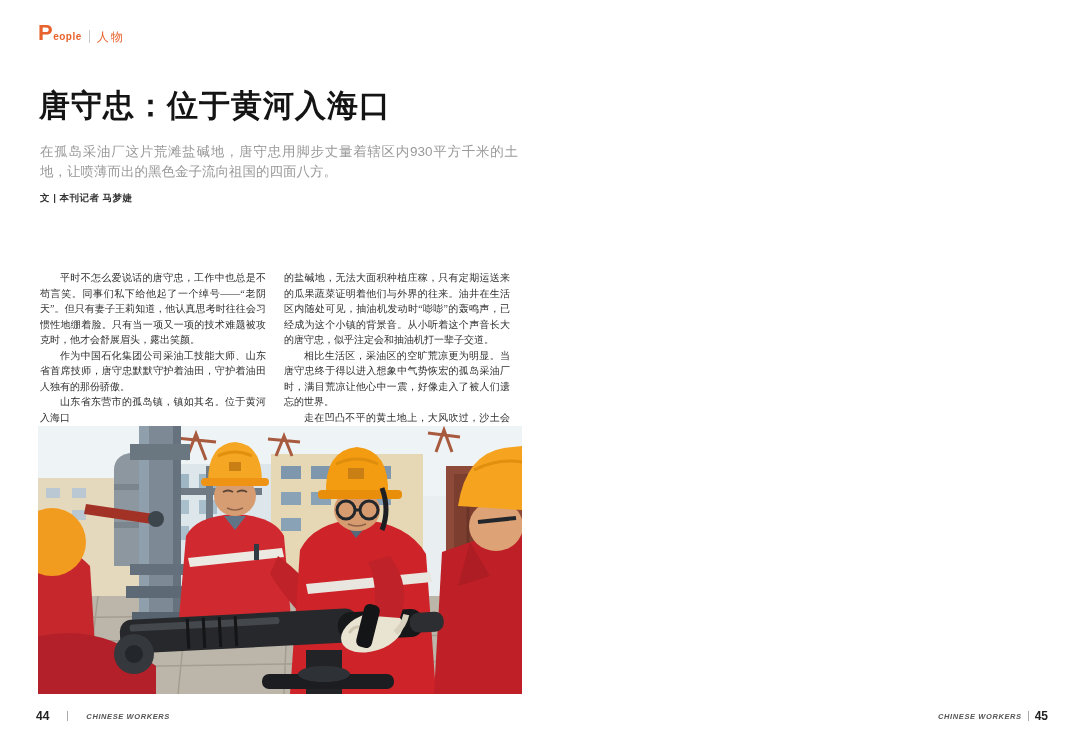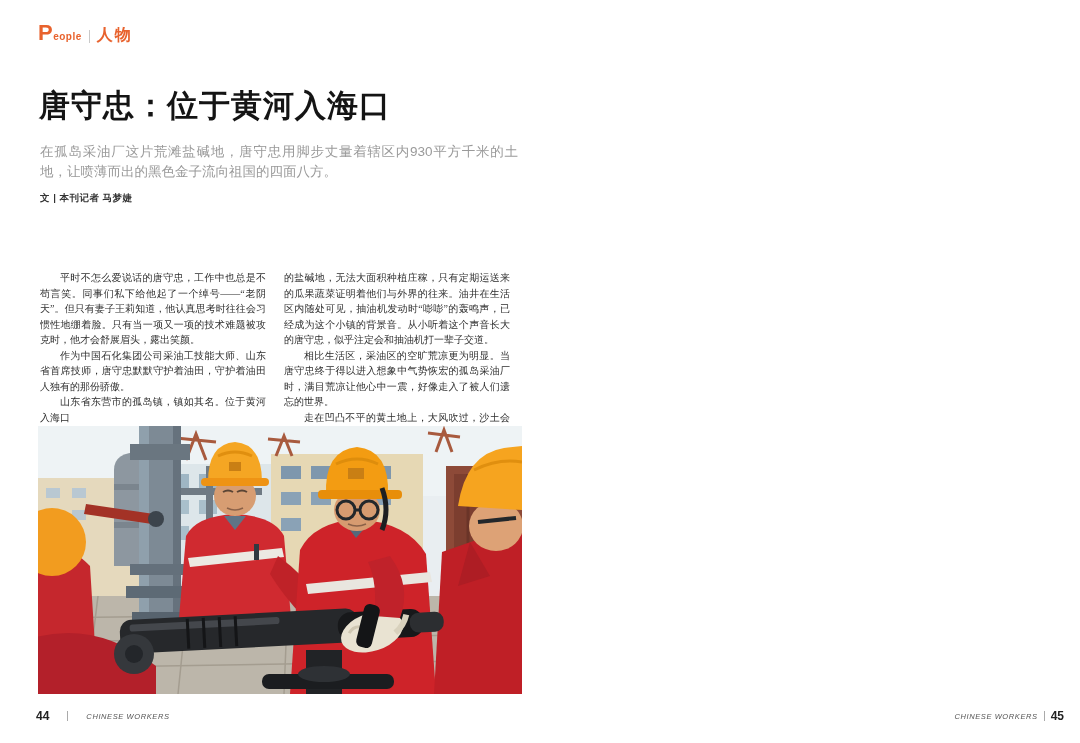--- a/index.html
+++ b/index.html
@@ -1,29 +1,29 @@
 <!DOCTYPE html>
 <html lang="zh"><head>
 <meta charset="utf-8">
 <style>
   html,body{margin:0;padding:0;}
   body{
     width:1080px;height:743px;position:relative;background:#ffffff;
     font-family:"Liberation Sans", sans-serif;overflow:hidden;
   }
-  .page{position:absolute;top:0;height:743px;padding-left:16px;}
+  .page{position:absolute;top:0;height:743px;}
   #left-page{left:0;width:540px;}
   #right-page{left:540px;width:540px;}
 
   
   .section-tag{position:absolute;left:38px;top:22px;display:flex;align-items:flex-end;gap:7px;color:#e8622d;}
   .section-en{display:inline-block;font-size:10px;font-weight:bold;letter-spacing:.5px;line-height:1;}
   .section-en::first-letter{font-size:22px;font-weight:bold;}
   .tag-divider{display:inline-block;width:1px;height:13px;background:#c9c9c9;margin:0 0 1px 0;}
-  .section-zh{font-size:16px;font-weight:bold;line-height:1.1;letter-spacing:2px;}
+  .section-zh{font-size:12px;font-weight:normal;line-height:1.1;letter-spacing:2px;}
 
   
   .article-title{position:absolute;left:39px;top:88px;margin:0;font-size:31px;line-height:36px;
     font-weight:bold;color:#141414;letter-spacing:1px;font-family:"Liberation Sans",sans-serif;}
   .article-dek{position:absolute;left:40px;top:142px;width:478px;margin:0;font-size:13.5px;line-height:20px;
     color:#9a9a9a;text-align:justify;}
   .article-byline{position:absolute;left:40px;top:192px;margin:0;font-size:9.5px;font-weight:bold;color:#333;letter-spacing:.5px;}
 
   
   .col{position:absolute;overflow:hidden;margin-top:20px;}
@@ -40,21 +40,21 @@
   
   .photo-frame{position:absolute;left:38px;top:426px;width:484px;height:268px;overflow:hidden;background:#cfd6da;}
   .photo-frame svg{display:block;}
 
   
   .page-footer{position:absolute;bottom:20px;display:flex;align-items:center;gap:6px;color:#444;}
   #footer-left{left:36px;gap:18px;}
   #footer-right{right:32px;}
   .page-num{font-size:12px;font-weight:bold;color:#222;}
   .footer-divider{display:inline-block;width:1px;height:10px;background:#aaa;}
-  .mag-name{font-size:7.5px;font-style:italic;letter-spacing:.6px;color:#555;font-weight:normal;}
+  .mag-name{font-size:7.5px;font-style:italic;letter-spacing:.6px;color:#555;font-weight:bold;}
 </style>
 </head>
 <body>
 
 <div class="page" id="left-page">
 
   <div class="section-tag">
     <span class="section-en">People</span>
     <span class="tag-divider"></span>
     <span class="section-zh">人物</span>

